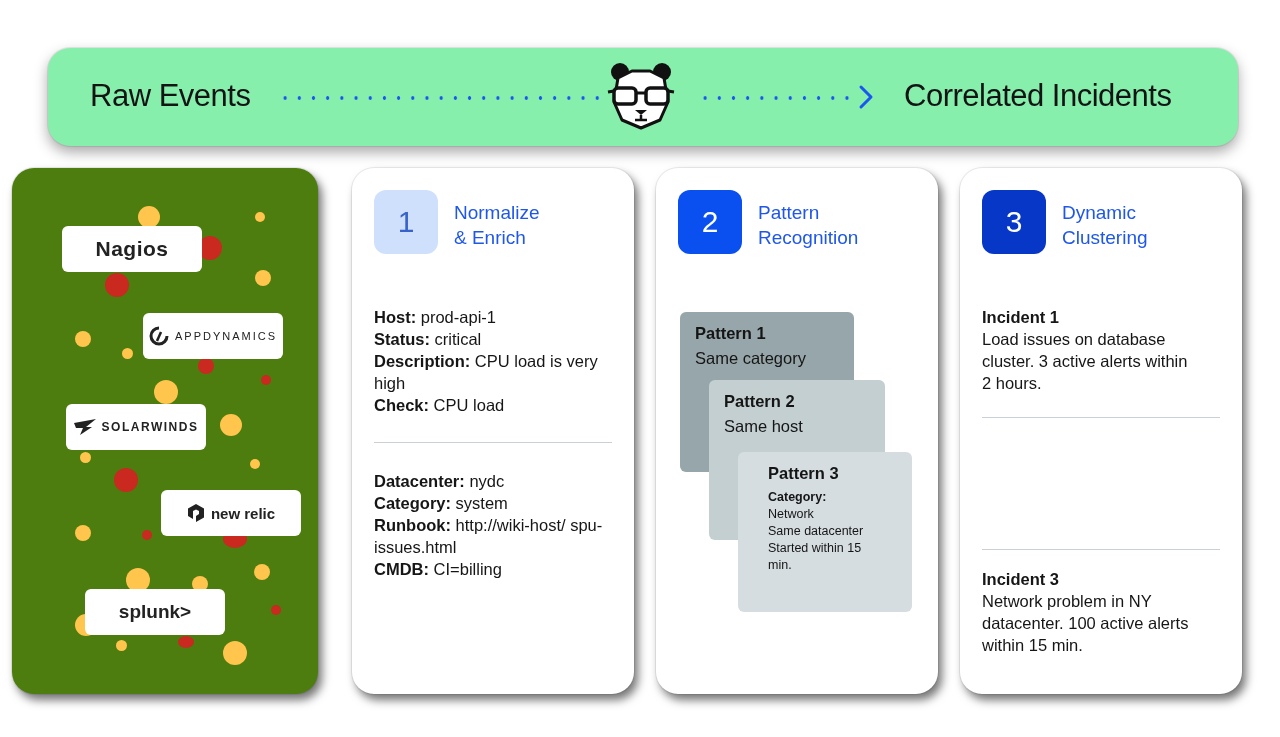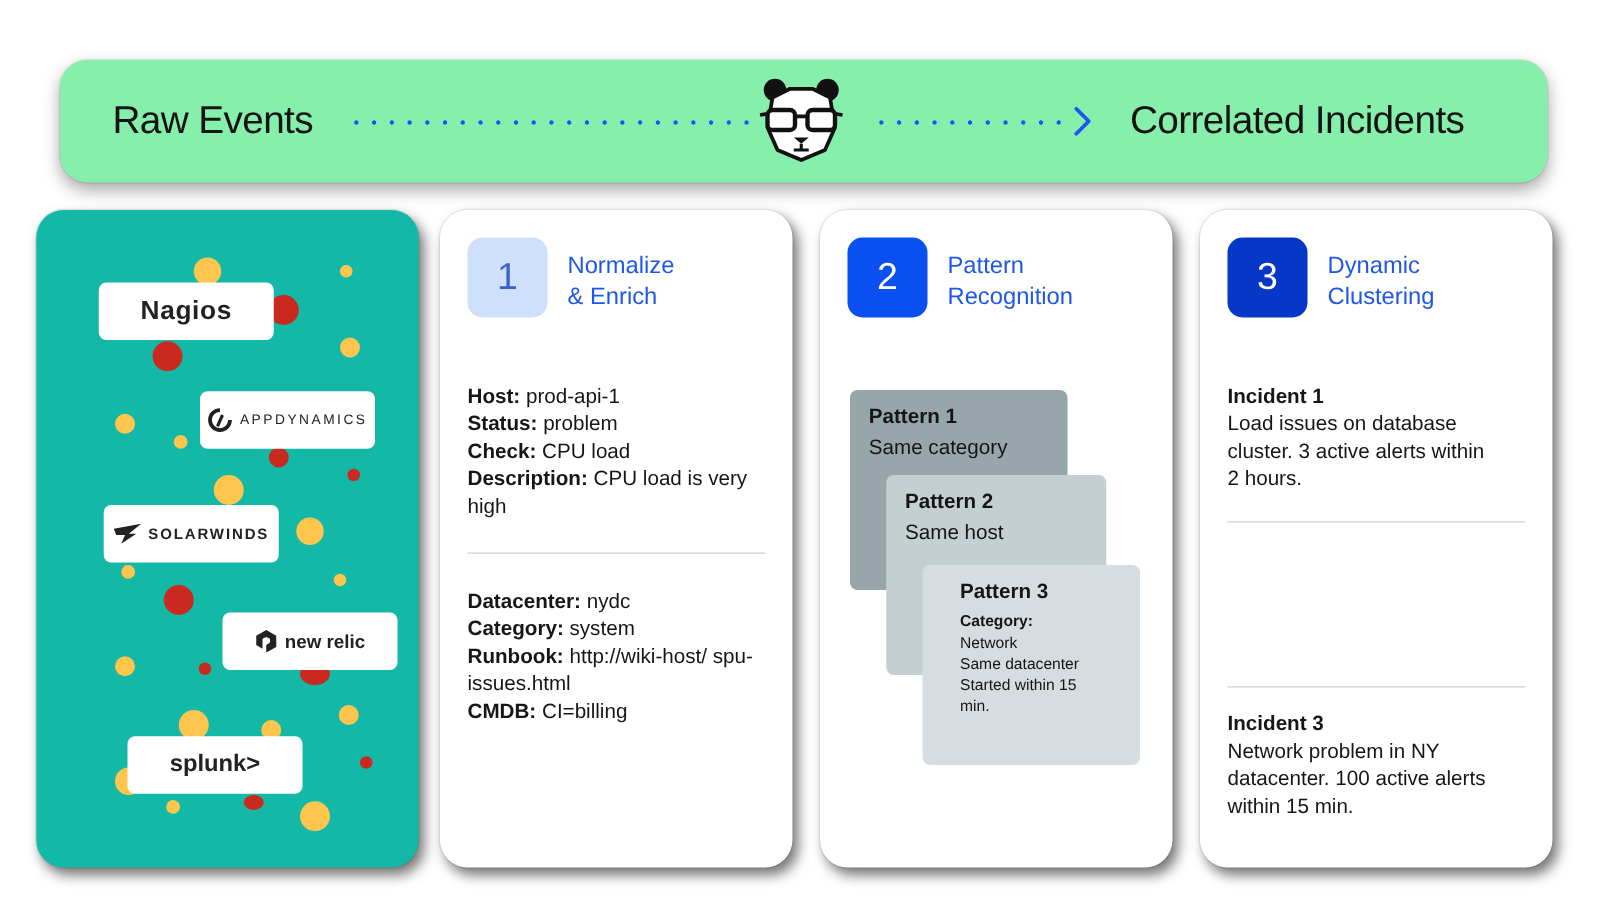--- a/index.html
+++ b/index.html
@@ -23,21 +23,21 @@
   .dots.left { left: 230px; width: 330px; }
   .dots.right { left: 650px; width: 160px; }
   .chev { position: absolute; left: 808px; top: 36px; width: 20px; height: 26px; }
   .bear { position: absolute; left: 556px; top: 12px; width: 74px; height: 70px; }
 
   .card {
     position: absolute; top: 168px; height: 526px; background: #ffffff;
     border-radius: 22px;
     box-shadow: 4px 6px 10px rgba(0,0,0,0.55), 0 0 0 1px #eeeeee;
   }
-  .card.sources { left: 29px; width: 306px; background: #14b8a6; text-decoration: underline; }
+  .card.sources { left: 12px; width: 306px; background: #4d7c0f; text-decoration: underline; }
   .card.c1 { left: 352px; width: 282px; }
   .card.c2 { left: 656px; width: 282px; }
   .card.c3 { left: 960px; width: 282px; }
 
   .step-num {
     position: absolute; left: 22px; top: 22px; width: 64px; height: 64px;
     border-radius: 12px; font-size: 30px; display: flex; align-items: center; justify-content: center;
   }
   .c1 .step-num { background: #cfe0fd; color: #3a63c9; }
   .c2 .step-num { background: #0a4ff0; color: #fff; }
@@ -161,23 +161,23 @@
       <span>splunk&gt;</span>
     </div>
 </div>
 
 <div class="card c1">
   <div class="step-num">1</div>
   <div class="step-title">Normalize
 &amp; Enrich</div>
   <div class="kv a">
     <div><span class="k">Host:</span><span> prod-api-1</span></div>
-    <div><span class="k">Status:</span><span> problem</span></div>
+    <div><span class="k">Status:</span><span> critical</span></div>
+    <div><span class="k">Description:</span><span> CPU load is very high</span></div>
     <div><span class="k">Check:</span><span> CPU load</span></div>
-    <div><span class="k">Description:</span><span> CPU load is very high</span></div>
   </div>
   <div class="divider"></div>
   <div class="kv b">
     <div><span class="k">Datacenter:</span><span> nydc</span></div>
     <div><span class="k">Category:</span><span> system</span></div>
     <div><span class="k">Runbook:</span><span> http://wiki-host/ spu-issues.html</span></div>
     <div><span class="k">CMDB:</span><span> CI=billing</span></div>
   </div>
 </div>
 

